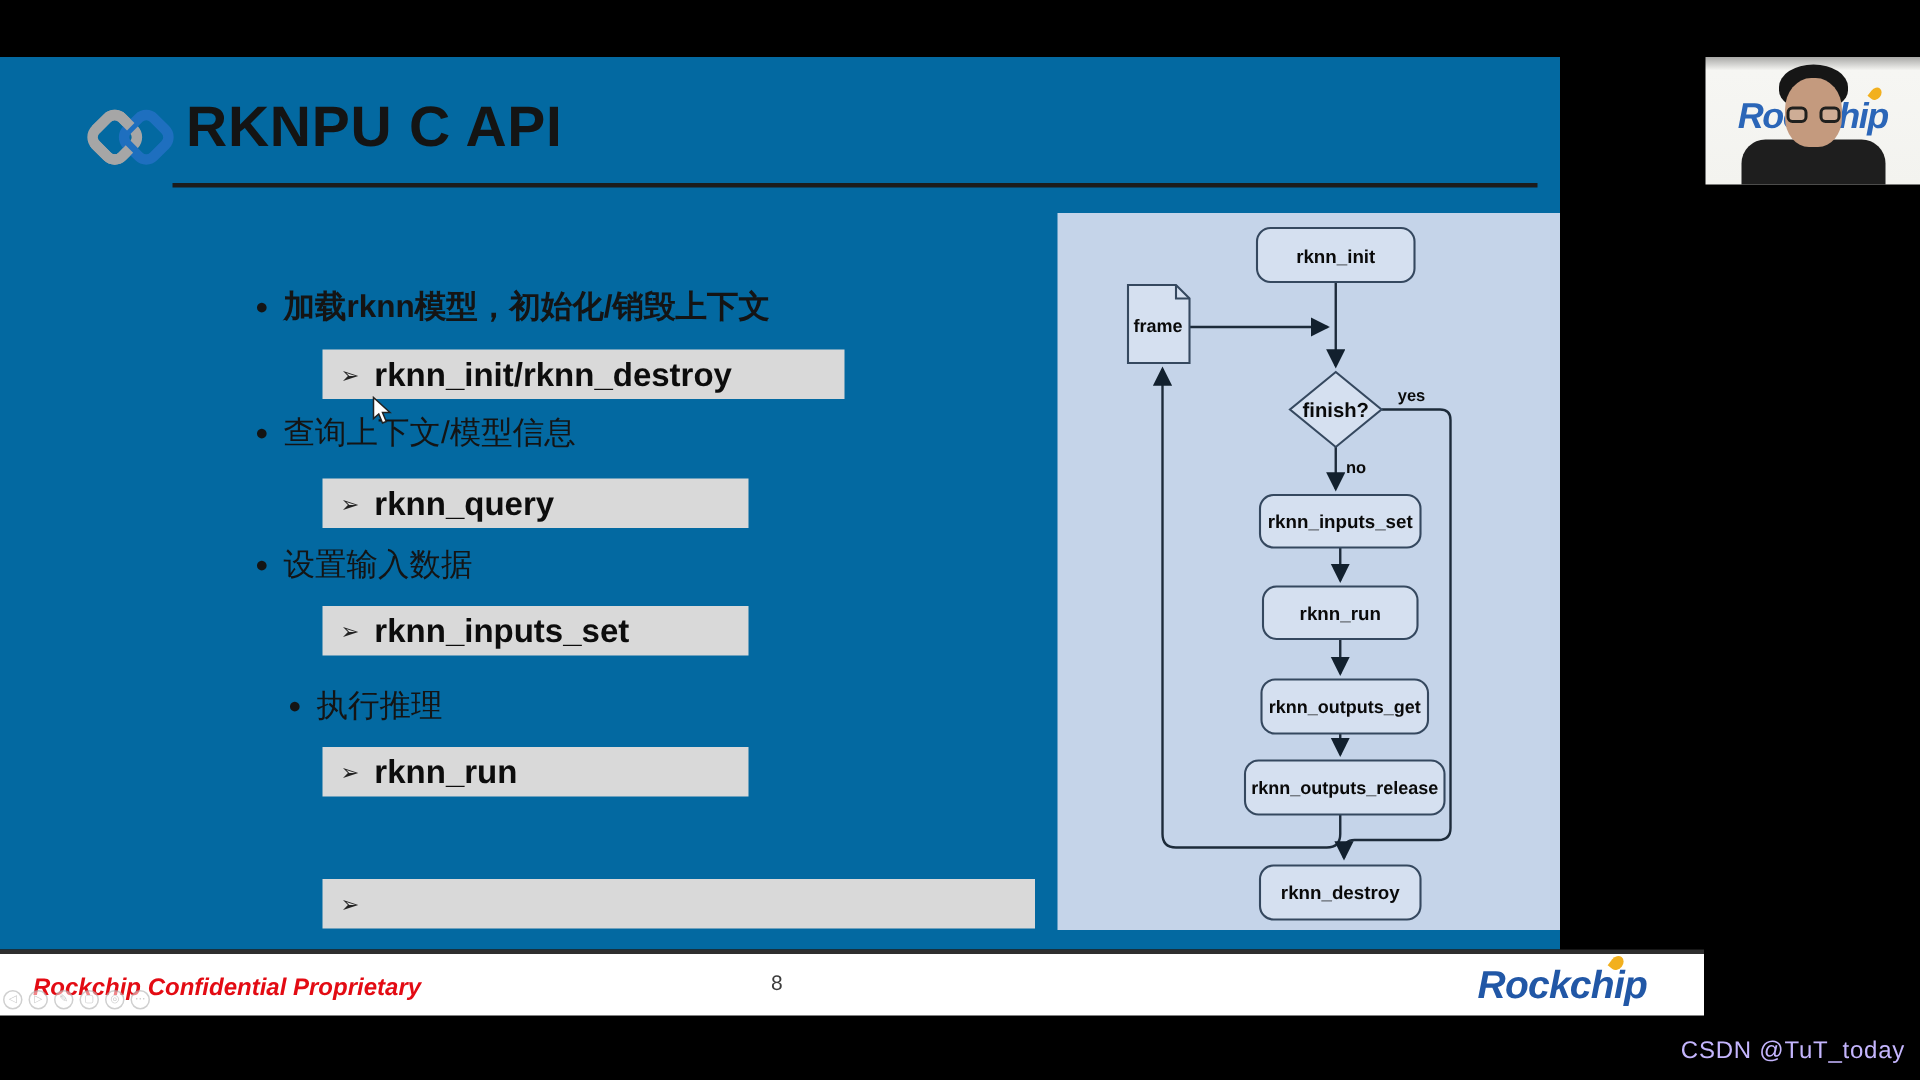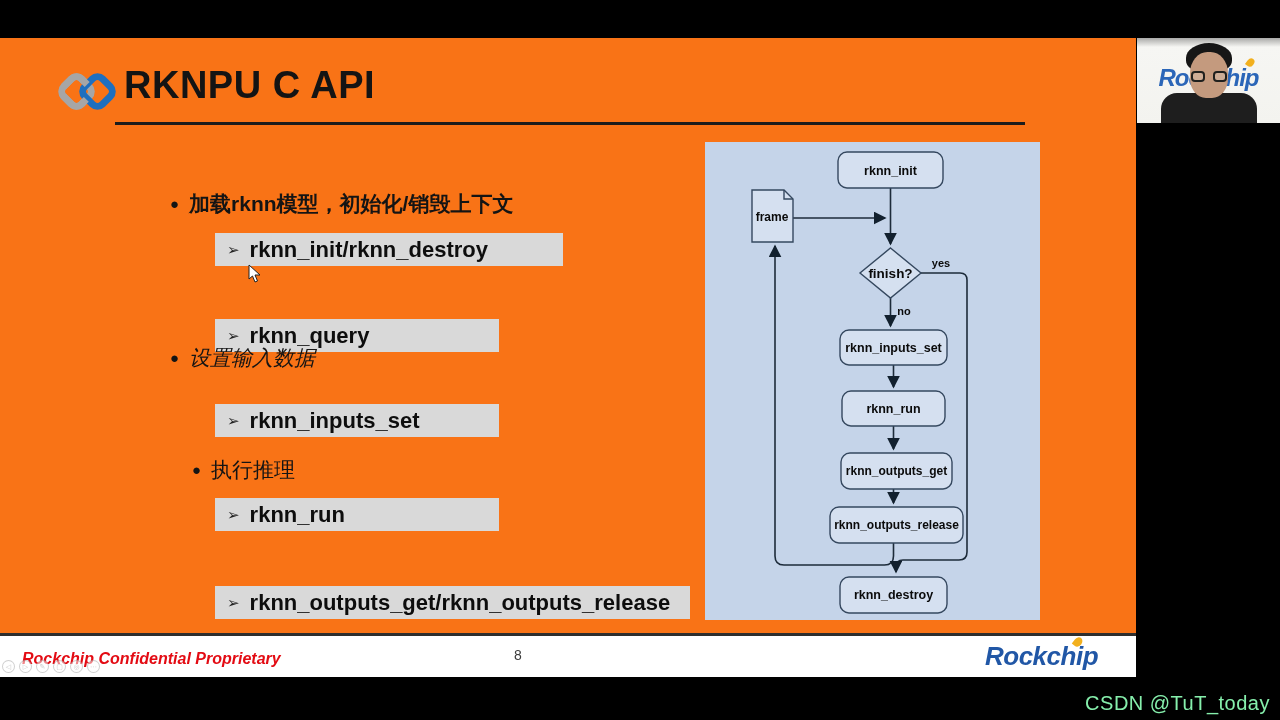--- a/index.html
+++ b/index.html
@@ -1,20 +1,20 @@
 <!DOCTYPE html>
 <html><head>
 <meta charset="utf-8">
 <style>
   * { margin:0; padding:0; box-sizing:border-box; }
   body { background:#222; font-family:"Liberation Sans","DejaVu Sans",sans-serif; }
   .screen { position:relative; width:1280px; height:720px; background:#000; overflow:hidden; }
 
   
-  .slide { position:absolute; left:0; top:38px; width:1136px; height:595px; background:#f97316; overflow:hidden;padding-left:32px; }
+  .slide { position:absolute; left:0; top:38px; width:1040px; height:595px; background:#0369a1; overflow:hidden;padding-left:32px; }
 
   .title-logo { position:absolute; left:58px; top:28px; width:58px; height:50px; }
   .page-title { position:absolute; left:124px; top:26px; font-size:38px; font-weight:800; color:#141414; letter-spacing:0.5px; }
   .title-rule { position:absolute; left:115px; top:84px; width:910px; height:3px; background:#1c1c1c; }
 
   .section-head { position:absolute; left:128px; top:100px; font-size:26px; font-weight:800; color:#111; }
   .section-head .num { margin-right:14px; }
 
   .bullet { position:absolute; left:170px; font-size:21px; color:#141414; white-space:nowrap; }
   .bullet .dot { font-size:15px; margin-right:10px; vertical-align:2px; }
@@ -41,21 +41,21 @@
   
   .webcam { position:absolute; left:1137px; top:38px; width:143px; height:85px; overflow:hidden; background:linear-gradient(#a9a9a7 0px, #f6f6f3 9px, #f3f3ef 100%); }
   .cam-brand { position:absolute; left:0; top:26px; width:100%; text-align:center; font-size:24px; font-weight:800; font-style:italic; color:#2b66b8; letter-spacing:-1px; }
   .cam-flame { position:absolute; left:110px; top:20px; width:7px; height:9px; background:#f2b01e; border-radius:60% 60% 60% 0; transform:rotate(38deg); }
   .hair { position:absolute; left:50%; top:5px; transform:translateX(-50%); width:46px; height:30px; background:#161616; border-radius:50% 50% 42% 42%; }
   .face { position:absolute; left:50%; top:14px; transform:translateX(-50%); width:38px; height:46px; background:#c49a7e; border-radius:46% 46% 42% 42%; }
   .glasses { position:absolute; left:50%; top:33px; transform:translateX(-50%); width:36px; height:12px; display:flex; justify-content:space-between; }
   .lens { width:14px; height:11px; border:2px solid #20201e; border-radius:4px; background:rgba(235,230,225,.25); }
   .body { position:absolute; left:50%; bottom:-2px; transform:translateX(-50%); width:96px; height:32px; background:#1e1e1e; border-radius:16px 16px 0 0; }
 
-  .watermark { position:absolute; right:10px; top:692px; font-size:20px; color:#86efac; letter-spacing:0.5px; }
+  .watermark { position:absolute; right:10px; top:692px; font-size:16px; color:#c4b5fd; letter-spacing:0.5px; }
 </style>
 </head>
 <body>
 
 <div class="screen">
 
   <div class="slide">
 
     <svg class="title-logo" viewBox="0 0 58 50">
       <rect x="6" y="13" width="25" height="25" rx="7" transform="rotate(-45 18.5 25.5)" fill="none" stroke="#a6a6a6" stroke-width="7"></rect>
@@ -67,44 +67,46 @@
 
 
     <div class="bullet" style="top:152px;font-weight:bold;">
       <span class="dot">●</span><span>加载rknn模型，初始化/销毁上下文</span>
     </div>
     <div class="api-box" style="top:195px; width:348px;">
       <span class="arr">➢</span>
         <span class="api">rknn_init/rknn_destroy</span>
     </div>
 
+    <div class="bullet" style="top:236px;">
+      <span class="dot">●</span><span>查询上下文/模型信息</span>
+    </div>
     <div class="api-box" style="top:281px; width:284px;">
       <span class="arr">➢</span>
         <span class="api">rknn_query</span>
     </div>
 
-    <div class="bullet" style="top:306px;font-style:italic;">
+    <div class="bullet" style="top:324px;">
       <span class="dot">●</span><span>设置输入数据</span>
     </div>
     <div class="api-box" style="top:366px; width:284px;">
       <span class="arr">➢</span>
         <span class="api">rknn_inputs_set</span>
     </div>
 
     <div class="bullet" style="top:418px;margin-left:22px;">
       <span class="dot">●</span><span>执行推理</span>
     </div>
     <div class="api-box" style="top:460px; width:284px;">
       <span class="arr">➢</span>
         <span class="api">rknn_run</span>
     </div>
 
     <div class="api-box" style="top:548px; width:475px;">
       <span class="arr">➢</span>
-        <span class="api">rknn_outputs_get/rknn_outputs_release</span>
     </div>
 
     <svg class="cursor" viewBox="0 0 14 20">
       <path d="M1,1 L1,15 L4.5,12 L7,18 L9.5,17 L7,11 L12,11 Z" fill="#fff" stroke="#222" stroke-width="1"></path>
     </svg>
 
     <div class="flow-panel">
       <svg width="335" height="478" viewBox="0 0 335 478">
         <defs>
           <marker id="ah" markerWidth="9" markerHeight="9" refX="7" refY="4" orient="auto">

